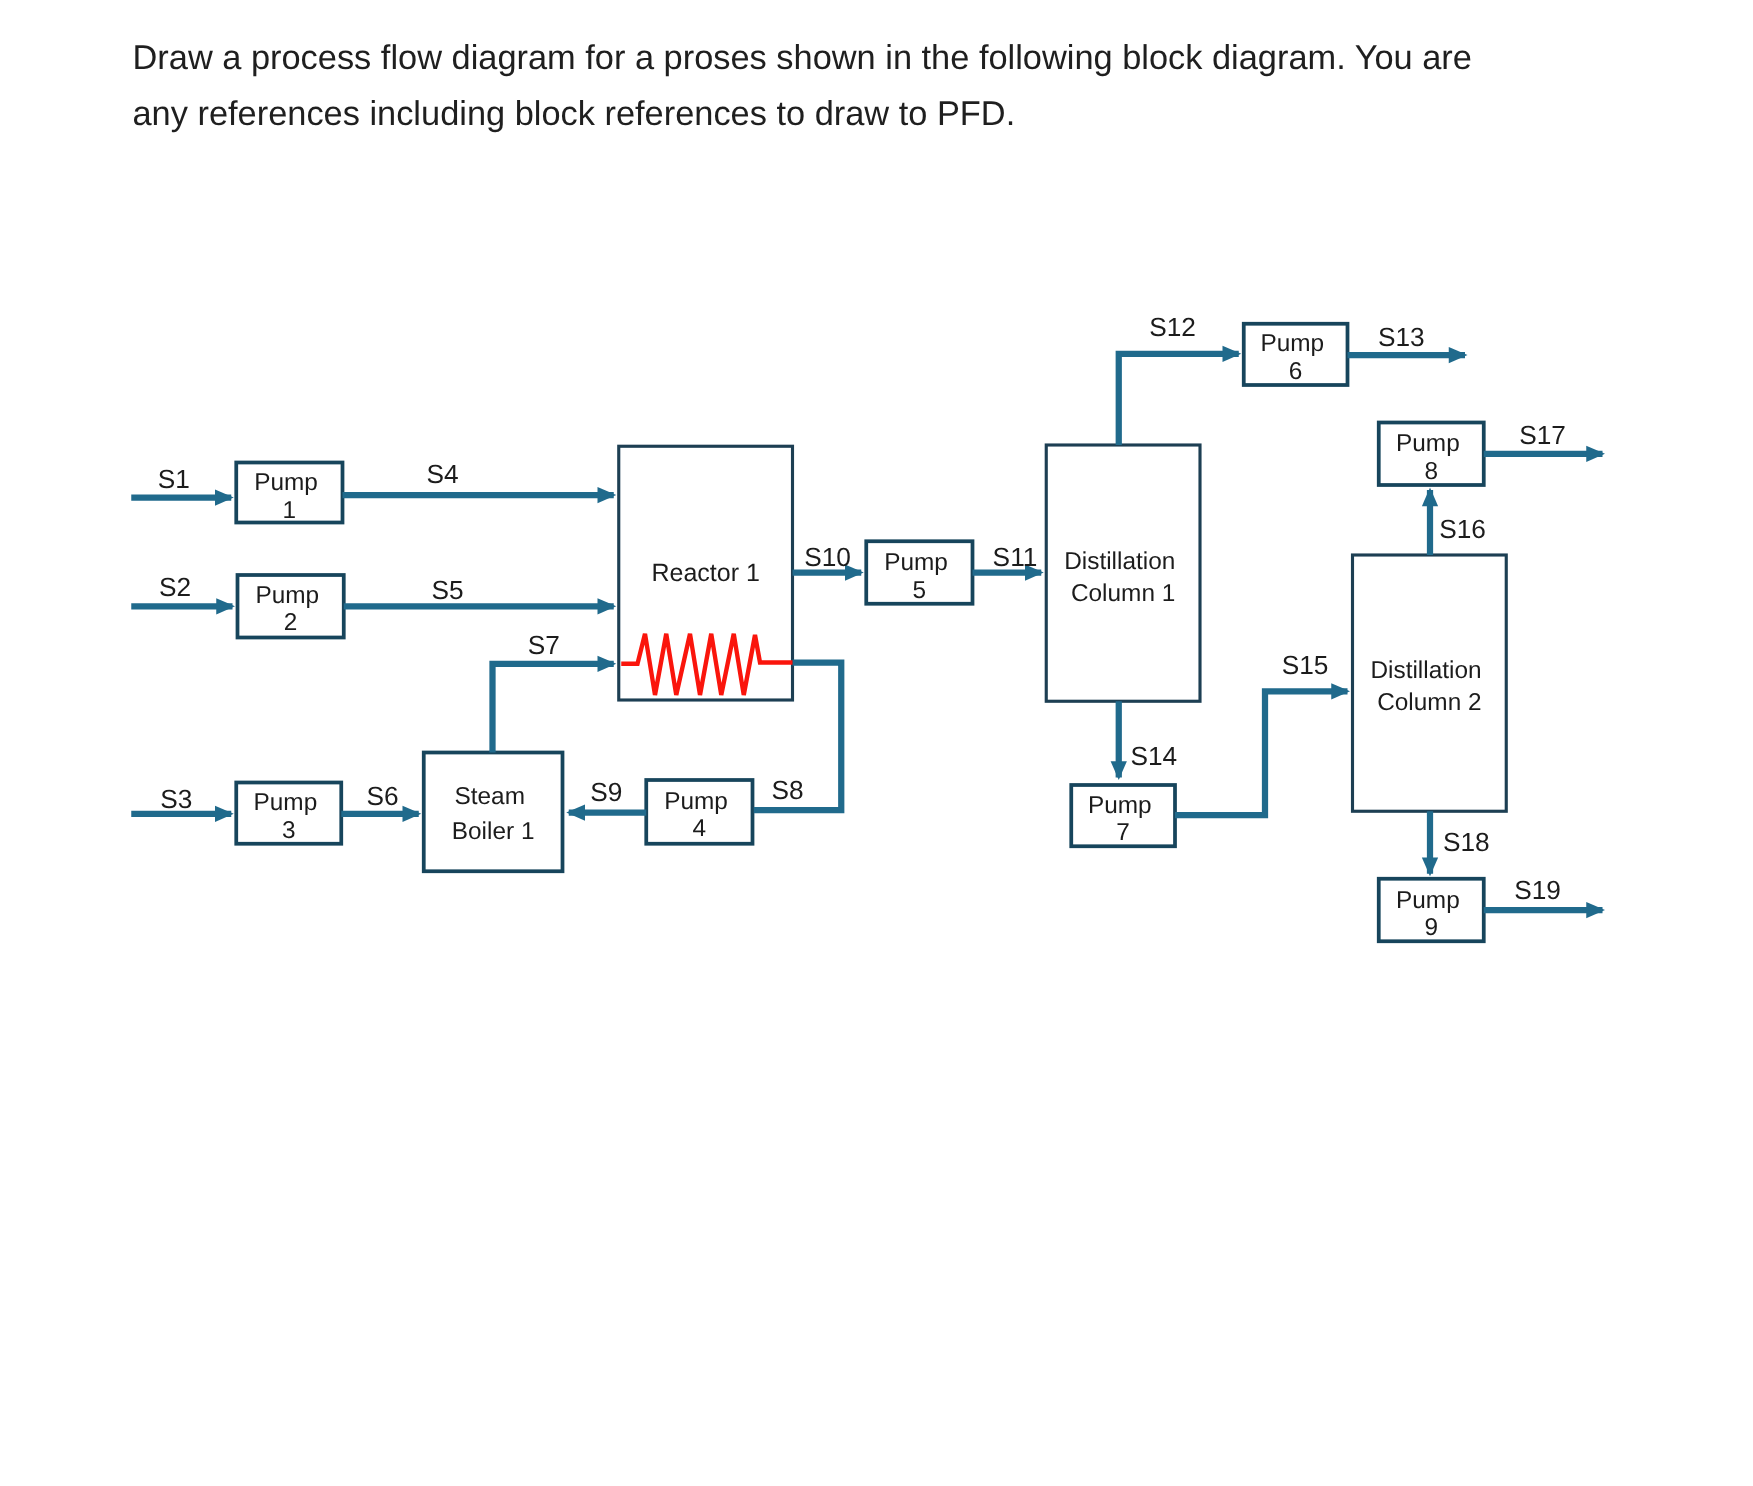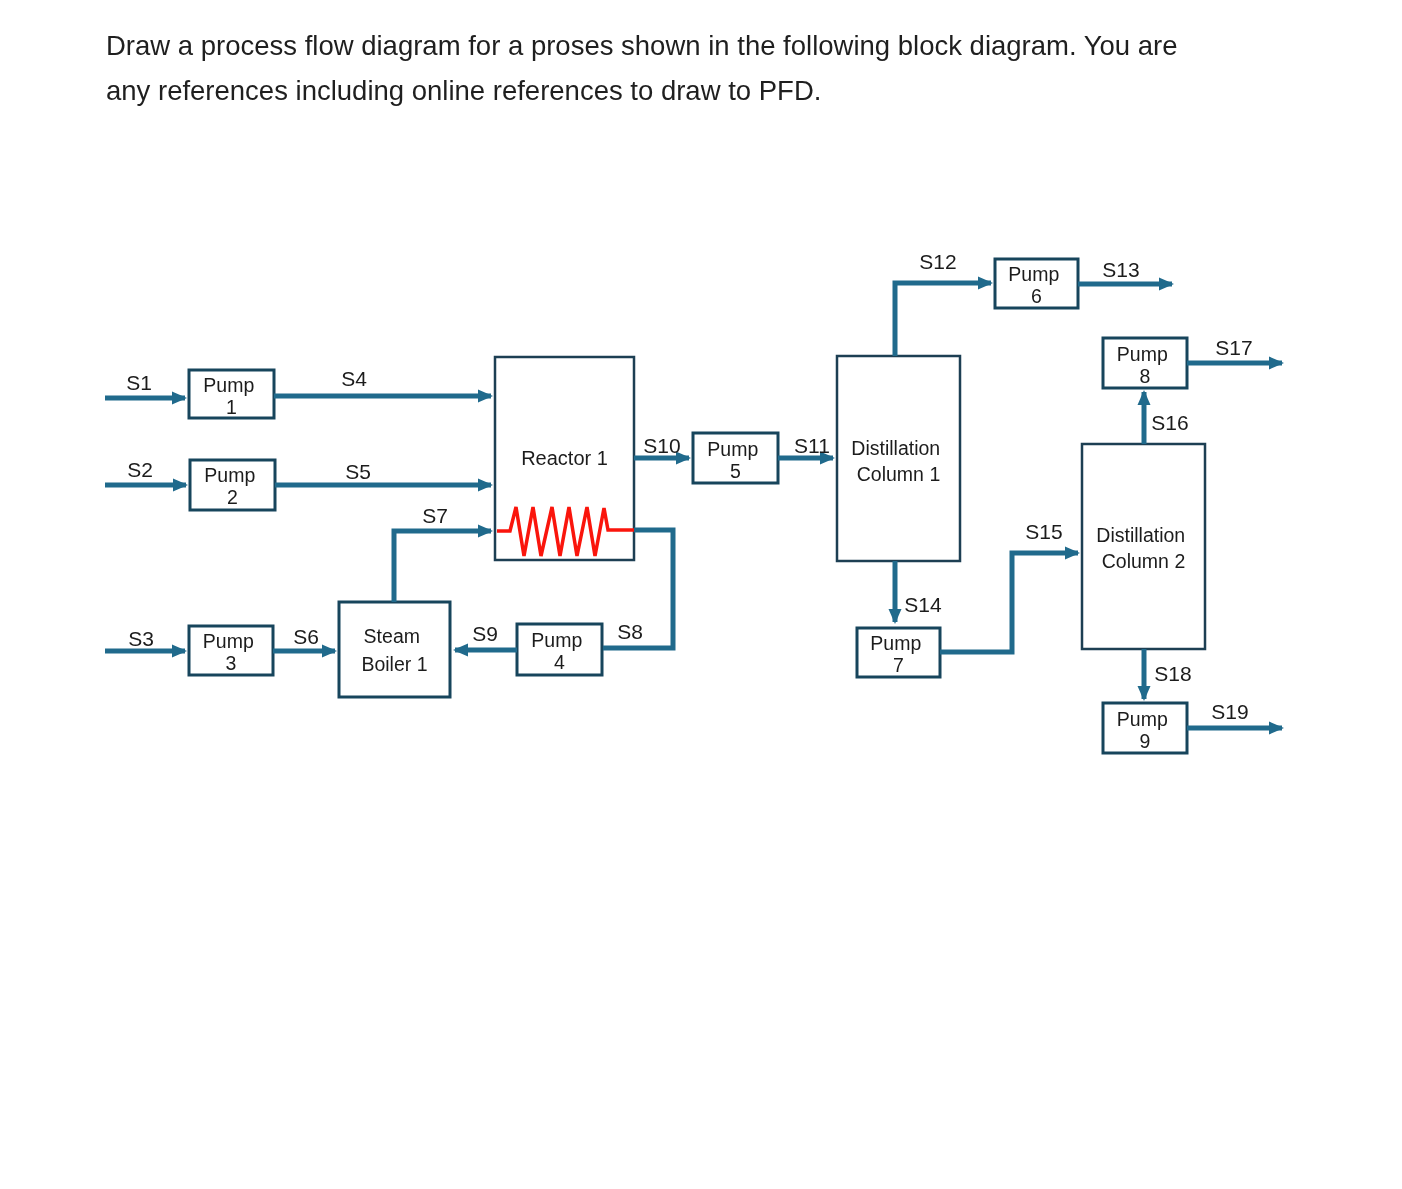--- a/index.html
+++ b/index.html
@@ -63,21 +63,21 @@
     font-size: 21px;
     fill: #1c1c1c;
     text-anchor: middle;
   }
 </style>
 </head>
 <body>
 
 <div class="instruction">
   <div class="line">Draw a process flow diagram for a proses shown in the following block diagram. You are</div>
-  <div class="line">any references including online references to draw to PFD.</div>
+  <div class="line">any references including block references to draw to PFD.</div>
 </div>
 
 <svg class="diagram" width="1402" height="1189" viewBox="0 0 1402 1189" xmlns="http://www.w3.org/2000/svg">
   <defs>
     <marker id="arr" markerUnits="userSpaceOnUse" markerWidth="20" markerHeight="18" refX="14" refY="8" orient="auto">
       <path d="M1,1.5 L16,8 L1,14.5 Z" fill="#206a8c"></path>
     </marker>
   </defs>
 
   <g>

